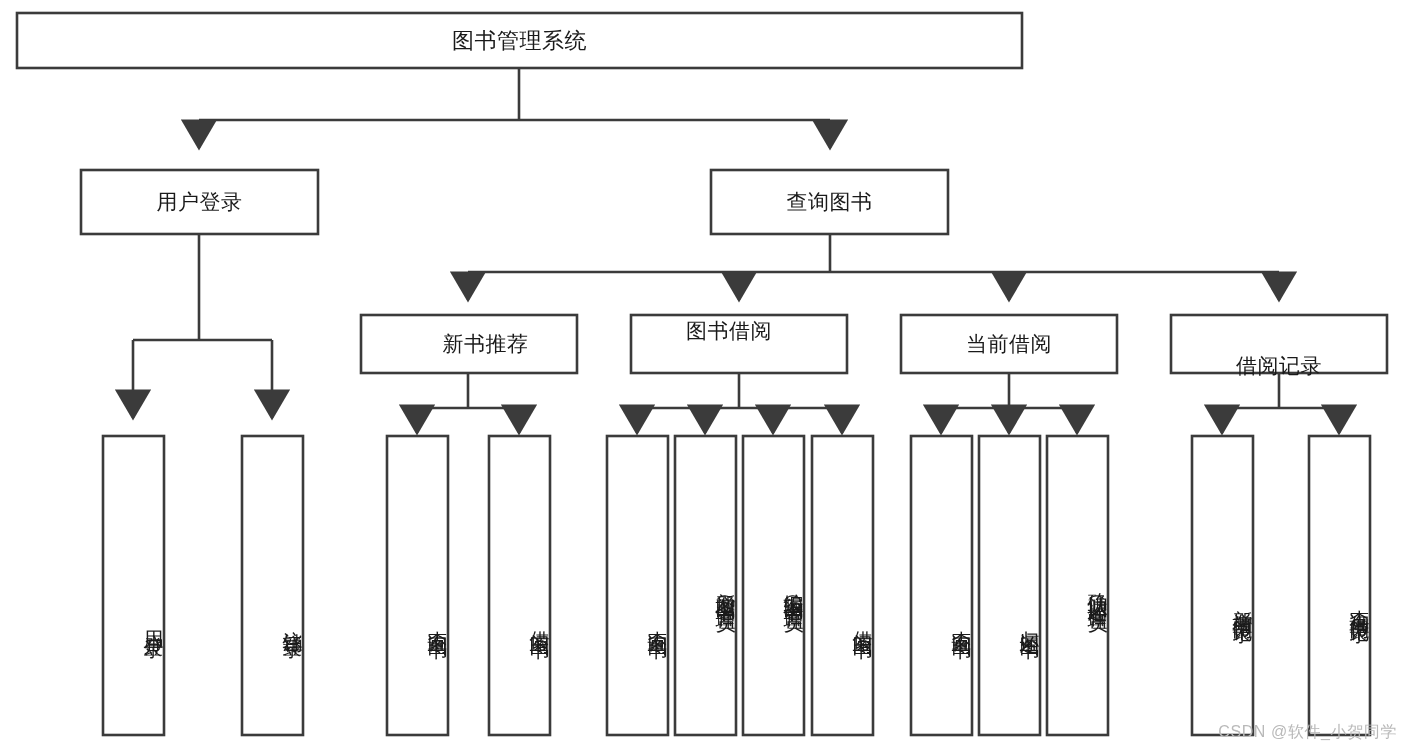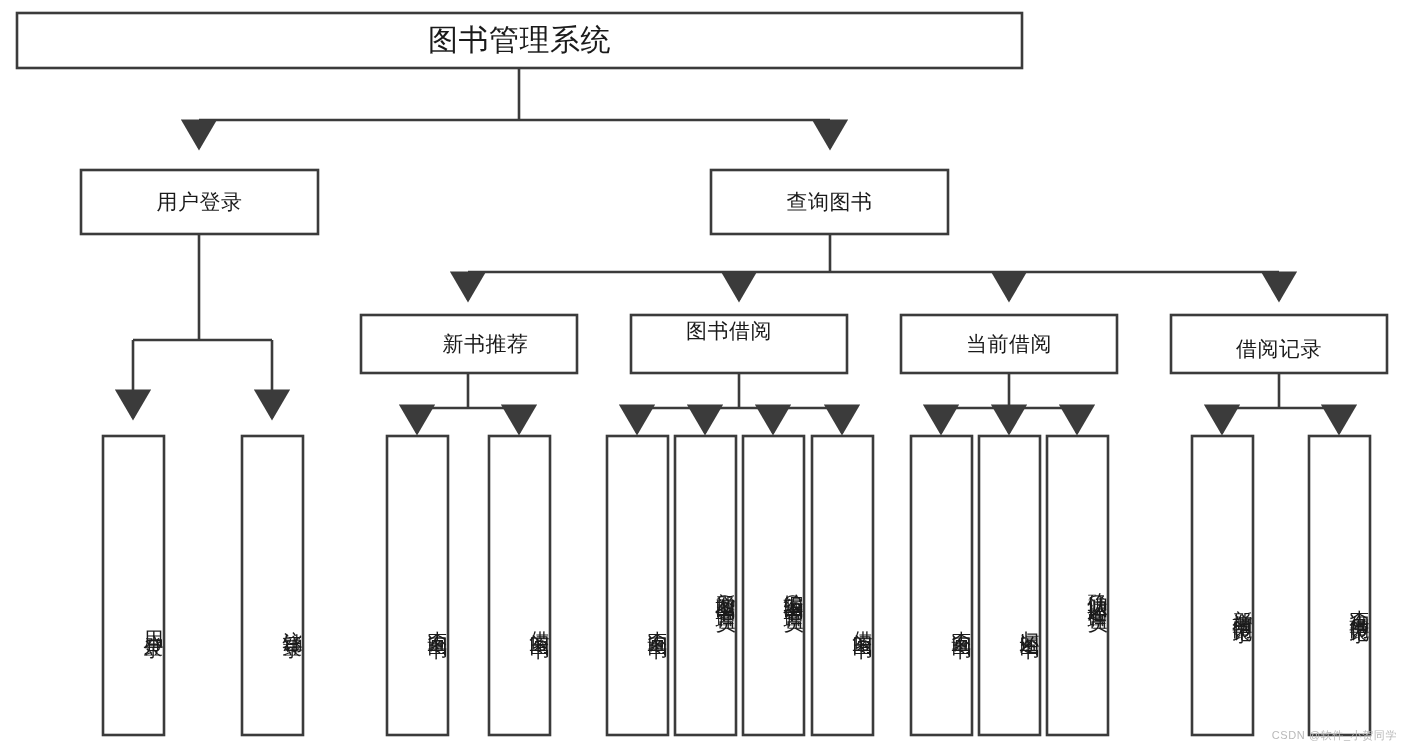--- a/index.html
+++ b/index.html
@@ -54,38 +54,38 @@
     text-align: center;
     pointer-events: none;
     box-sizing: border-box;
   }
   .label-h {
     font-size: 21px;
     letter-spacing: 0.5px;
     line-height: 1.2;
   }
   .label-root {
-    font-size: 30px;
+    font-size: 22px;
     letter-spacing: 0.5px;
     border-radius: 6px;
   }
   .label-v {
     writing-mode: vertical-rl;
     text-orientation: upright;
     font-size: 20px;
     letter-spacing: 3px;
     line-height: 1.05;
     align-items: flex-start;
     padding-top: 6px;
   }
   .watermark {
     position: absolute;
     right: 8px;
     bottom: 4px;
-    font-size: 11px;
+    font-size: 16px;
     color: #b9b9b9;
     font-family: "Liberation Sans", "DejaVu Sans", sans-serif;
     letter-spacing: 0.6px;
     white-space: nowrap;
     pointer-events: none;
   }
 </style>
 </head>
 <body>
 
@@ -174,21 +174,21 @@
   </svg>
 
   <div class="node-label label-root" style="left:17px;  top:13px;  width:1005px; height:55px;">图书管理系统</div>
 
   <div class="node-label label-h" style="left:81px;  top:170px; width:237px; height:64px;">用户登录</div>
   <div class="node-label label-h" style="left:711px; top:170px; width:237px; height:64px;">查询图书</div>
 
   <div class="node-label label-h" style="left:361px;  top:315px; width:249px; height:58px;">新书推荐</div>
   <div class="node-label label-h" style="left:631px;  top:302px; width:196px; height:58px;">图书借阅</div>
   <div class="node-label label-h" style="left:901px;  top:315px; width:216px; height:58px;border-radius:16px;">当前借阅</div>
-  <div class="node-label label-h" style="left:1171px; top:314px; width:216px; height:70px;">借阅记录</div>
+  <div class="node-label label-h" style="left:1171px; top:331px; width:216px; height:70px;">借阅记录</div>
 
   <div class="node-label label-v" style="left:103px; top:500px; width:61px; height:235px;">用户登录</div>
   <div class="node-label label-v" style="left:242px; top:500px; width:61px; height:235px;">注销登录</div>
 
   <div class="node-label label-v" style="left:387px; top:500px; width:61px; height:235px;">查询图书</div>
   <div class="node-label label-v" style="left:489px; top:500px; width:61px; height:235px;">借阅图书</div>
 
   <div class="node-label label-v" style="left:607px; top:500px; width:61px; height:235px;">查询图书</div>
   <div class="node-label label-v" style="left:675px; top:440px; width:61px; height:295px;">新增图书（管理员）</div>
   <div class="node-label label-v" style="left:743px; top:440px; width:61px; height:295px;">编辑图书（管理员）</div>

